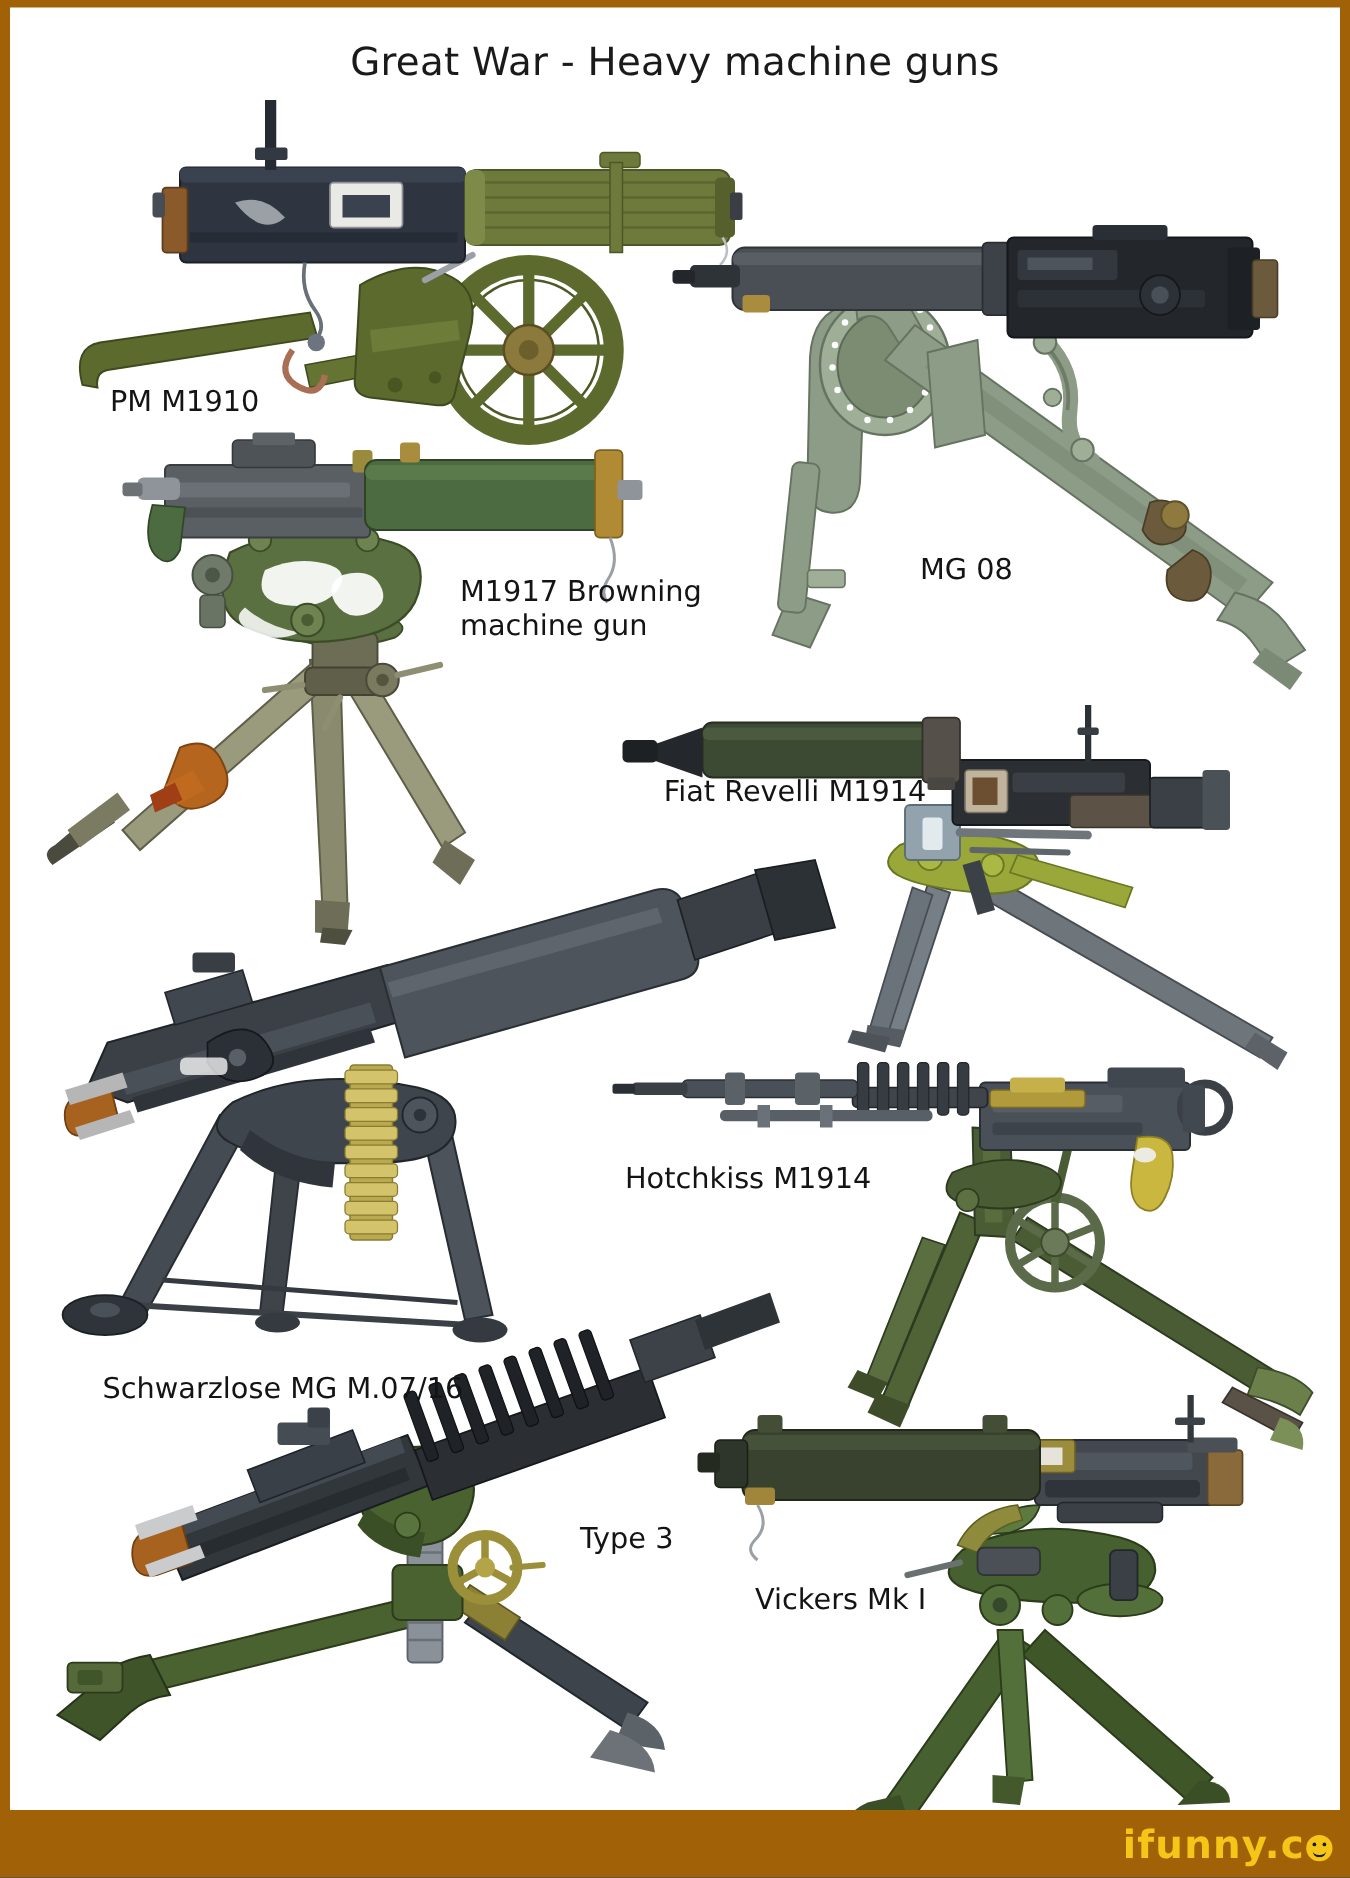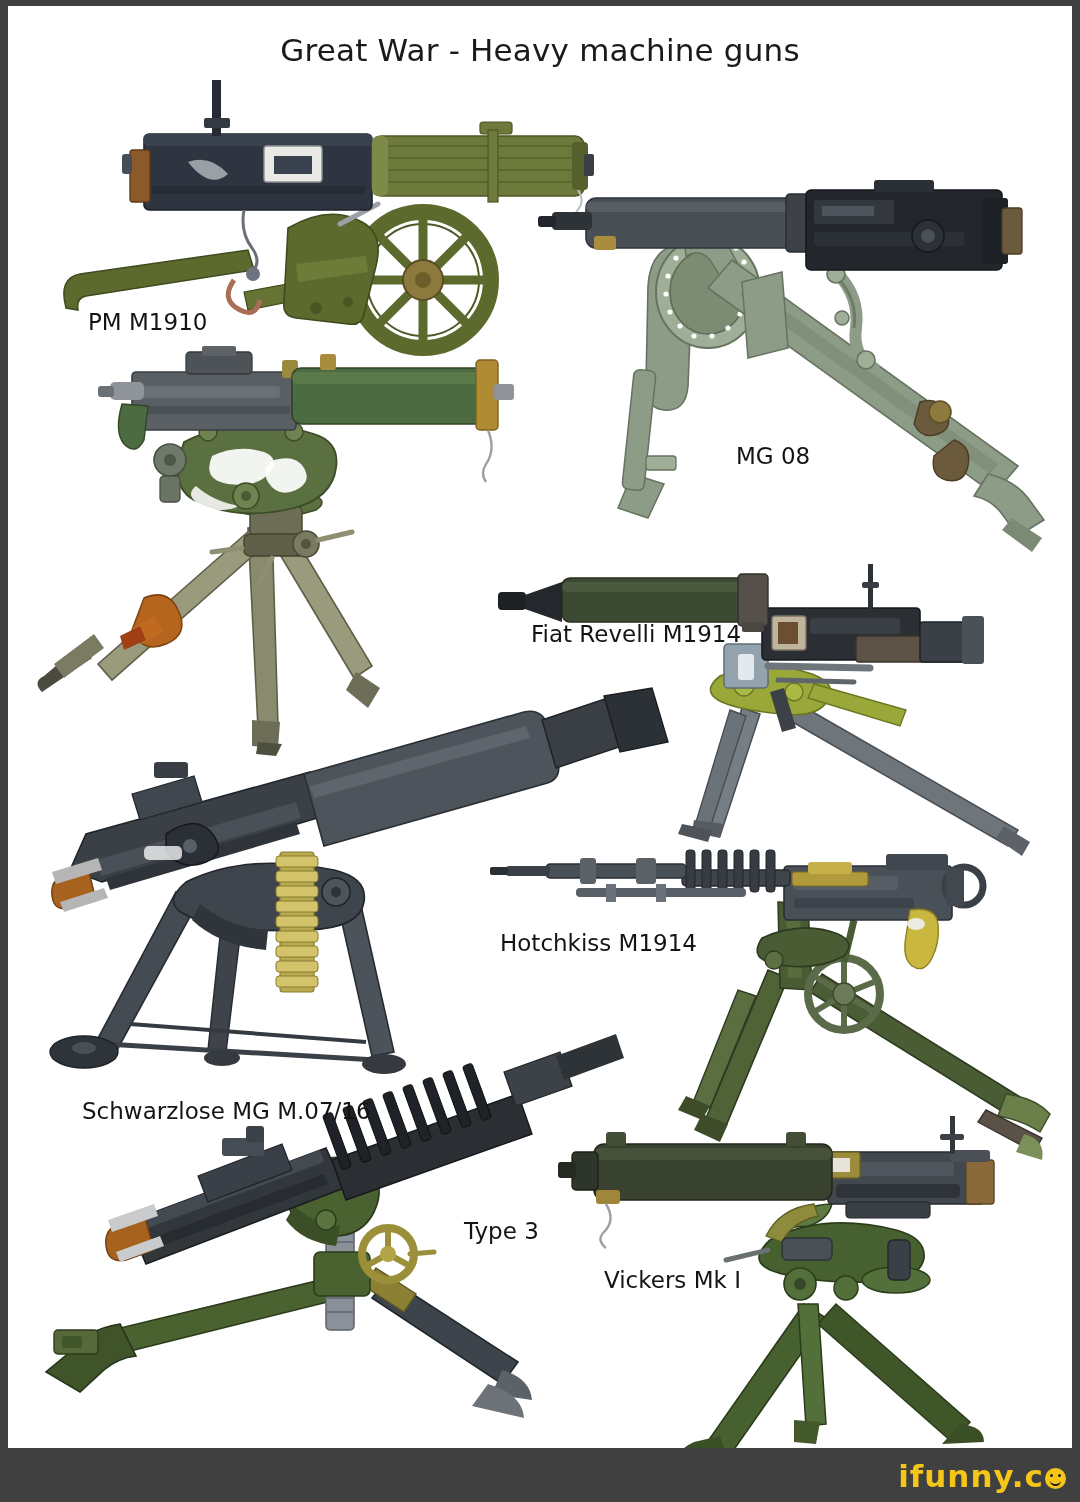--- a/index.html
+++ b/index.html
@@ -5,21 +5,21 @@
   * { box-sizing: border-box; margin: 0; padding: 0; }
   html, body {
     width: 1080px; height: 1502px;
     background: #1c1c1c;
     font-family: "DejaVu Sans", "Liberation Sans", sans-serif;
     overflow: hidden;
   }
   #poster {
     position: relative;
     width: 1080px; height: 1502px;
-    background: #404040;
+    background: #a16207;
   }
   #canvas {
     position: absolute;
     left: 8px; top: 6px;
     width: 1064px; height: 1442px;
     background: #ffffff;
     overflow: hidden;
   }
   
   #title {
@@ -286,20 +286,22 @@
         <rect x="62" y="40" width="16" height="11" rx="3" fill="#6b7175"></rect>
 
         <rect x="256" y="22" width="192" height="56" rx="9" fill="#4c6b40" stroke="#2f4426" stroke-width="1.6"></rect>
         <rect x="256" y="26" width="192" height="12" rx="6" fill="#5d7d4e" opacity=".85"></rect>
         <rect x="440" y="14" width="22" height="70" rx="4" fill="#b08b33" stroke="#7d621f" stroke-width="1.4"></rect>
         <rect x="458" y="38" width="20" height="16" rx="3" fill="#8e9499"></rect>
         <rect x="284" y="8" width="16" height="16" rx="3" fill="#a98c3e"></rect>
         <path d="M452 84 q8 20 -2 34 q-6 10 0 18" stroke="#9aa0a6" stroke-width="2.4" fill="none"></path>
       </svg>
     </div>
+    <div class="label" id="lbl-brown">M1917 Browning
+machine gun</div>
 
     <div class="gun" style="left:468px; top:552px; width:570px; height:300px;">
       <svg width="570" height="300" viewBox="0 0 570 300">
 
         <path d="M316 142 l226 130 l-10 16 l-226 -130 z" fill="#6e757b" stroke="#474d52" stroke-width="1.5"></path>
         <path d="M528 268 l26 16 l-8 14 l-26 -18 z" fill="#5c6268"></path>
 
         <path d="M266 150 l-38 122 l16 6 l40 -122 z" fill="#777f86" stroke="#474d52" stroke-width="1.5"></path>
         <path d="M254 152 l-34 112 l14 6 l36 -112 z" fill="#6b737a" stroke="#474d52" stroke-width="1.4"></path>
         <path d="M218 262 l30 4 l-4 14 l-28 -6 z" fill="#565c62"></path>

